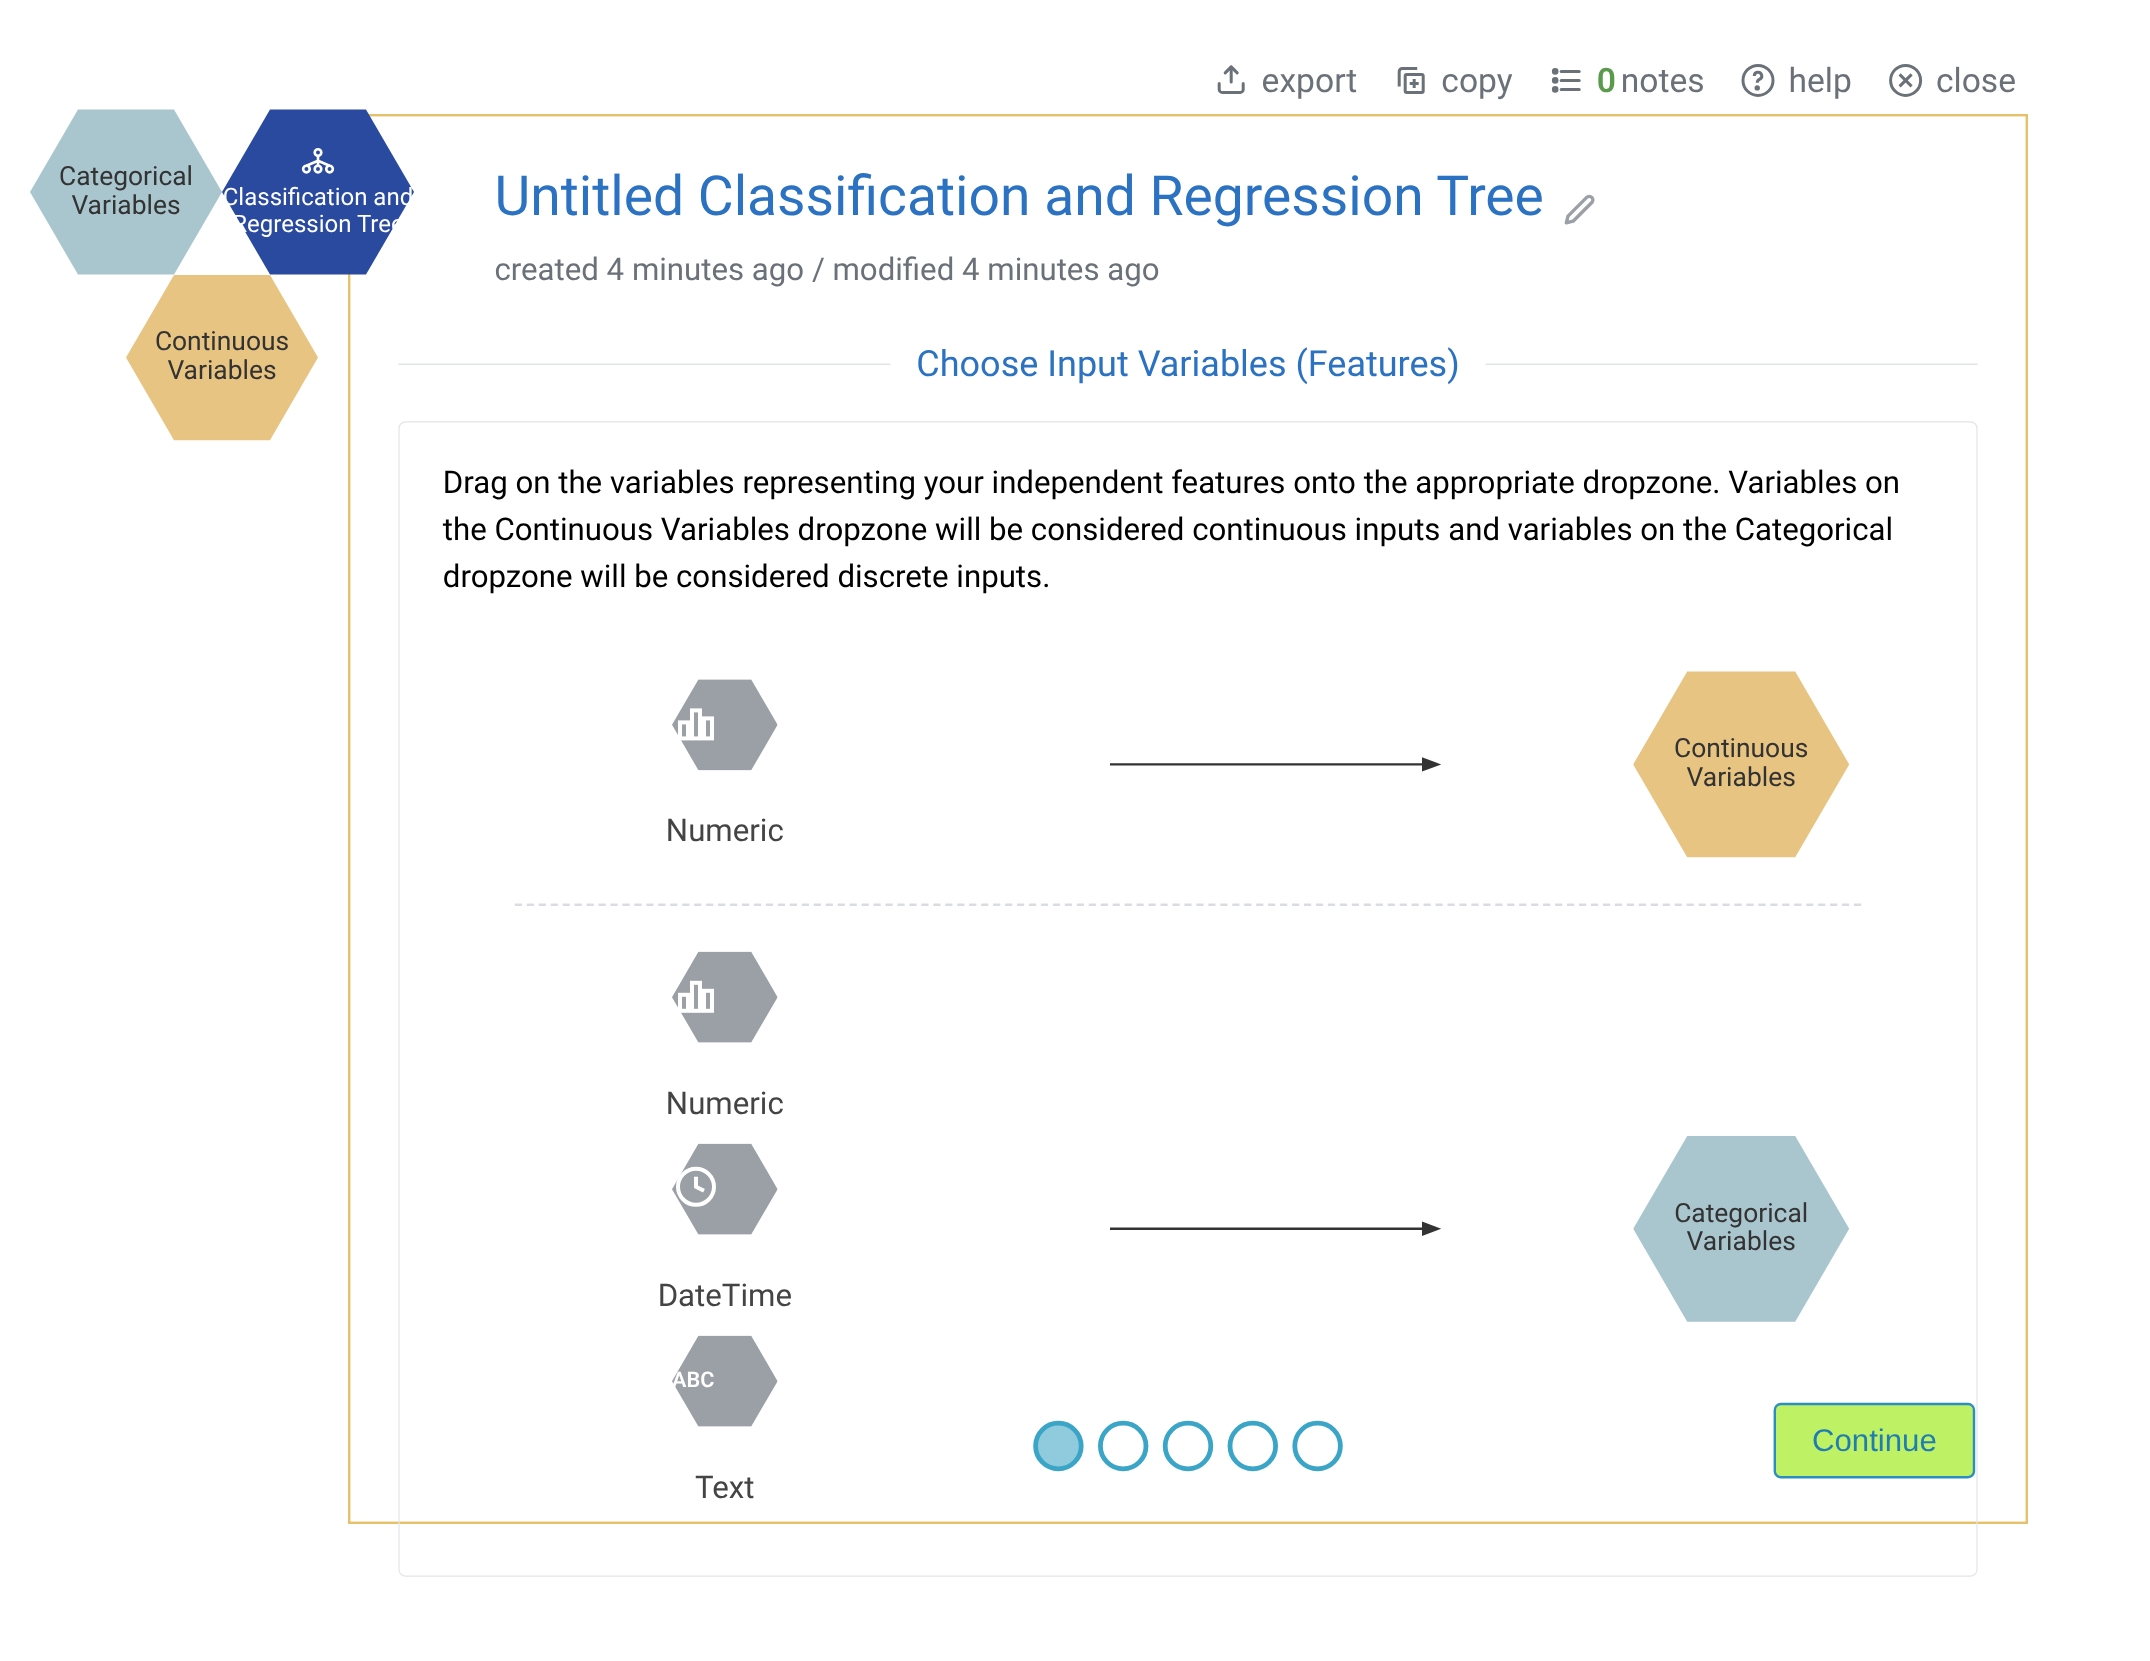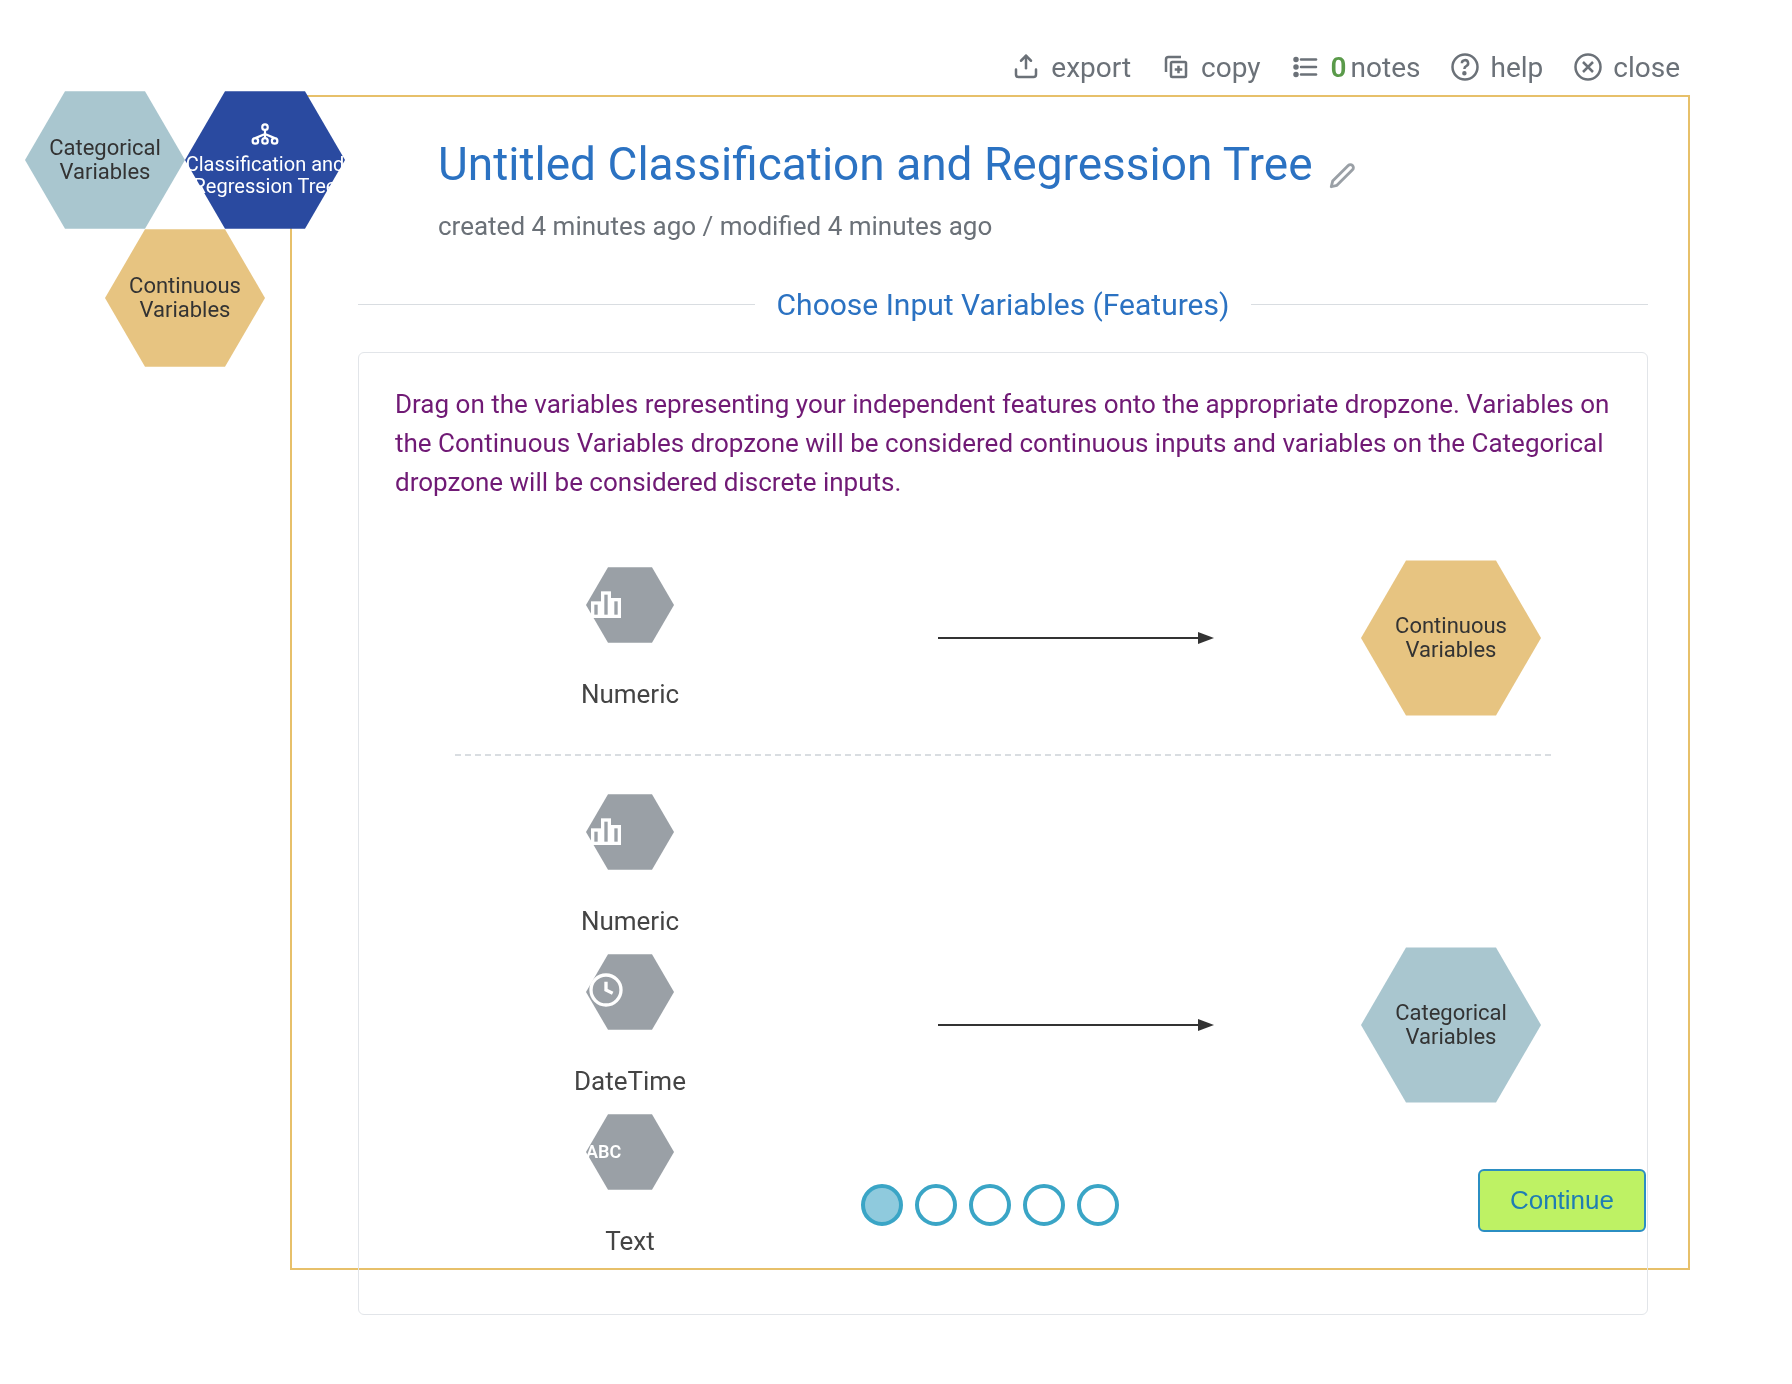--- a/index.html
+++ b/index.html
@@ -51,21 +51,20 @@
 
 
 .main-panel {
   position: absolute;
   left: 270px;
   top: 75px;
   width: 1400px;
   height: 1175px;
   border: 2px solid #e7c06a;
   background: #fff;
-  padding-left: 26px;
 }
 
 .title-area {
   padding: 40px 50px 10px 120px;
 }
 .page-title {
   color: #2b72c2;
   font-size: 46px;
   font-weight: 400;
   display: inline;
@@ -98,21 +97,21 @@
 }
 
 
 .card {
   margin: 30px 40px 0 40px;
   border: 1px solid #e2e5e9;
   border-radius: 6px;
   padding: 32px 36px 40px 36px;
 }
 .instructions {
-  color: #701a75;
+  color: #000000;
   font-size: 26px;
   line-height: 1.5;
 }
 
 .mapping-zone { margin-top: 40px; }
 .mapping-block {
   display: flex;
   align-items: center;
   padding: 18px 60px;
 }

